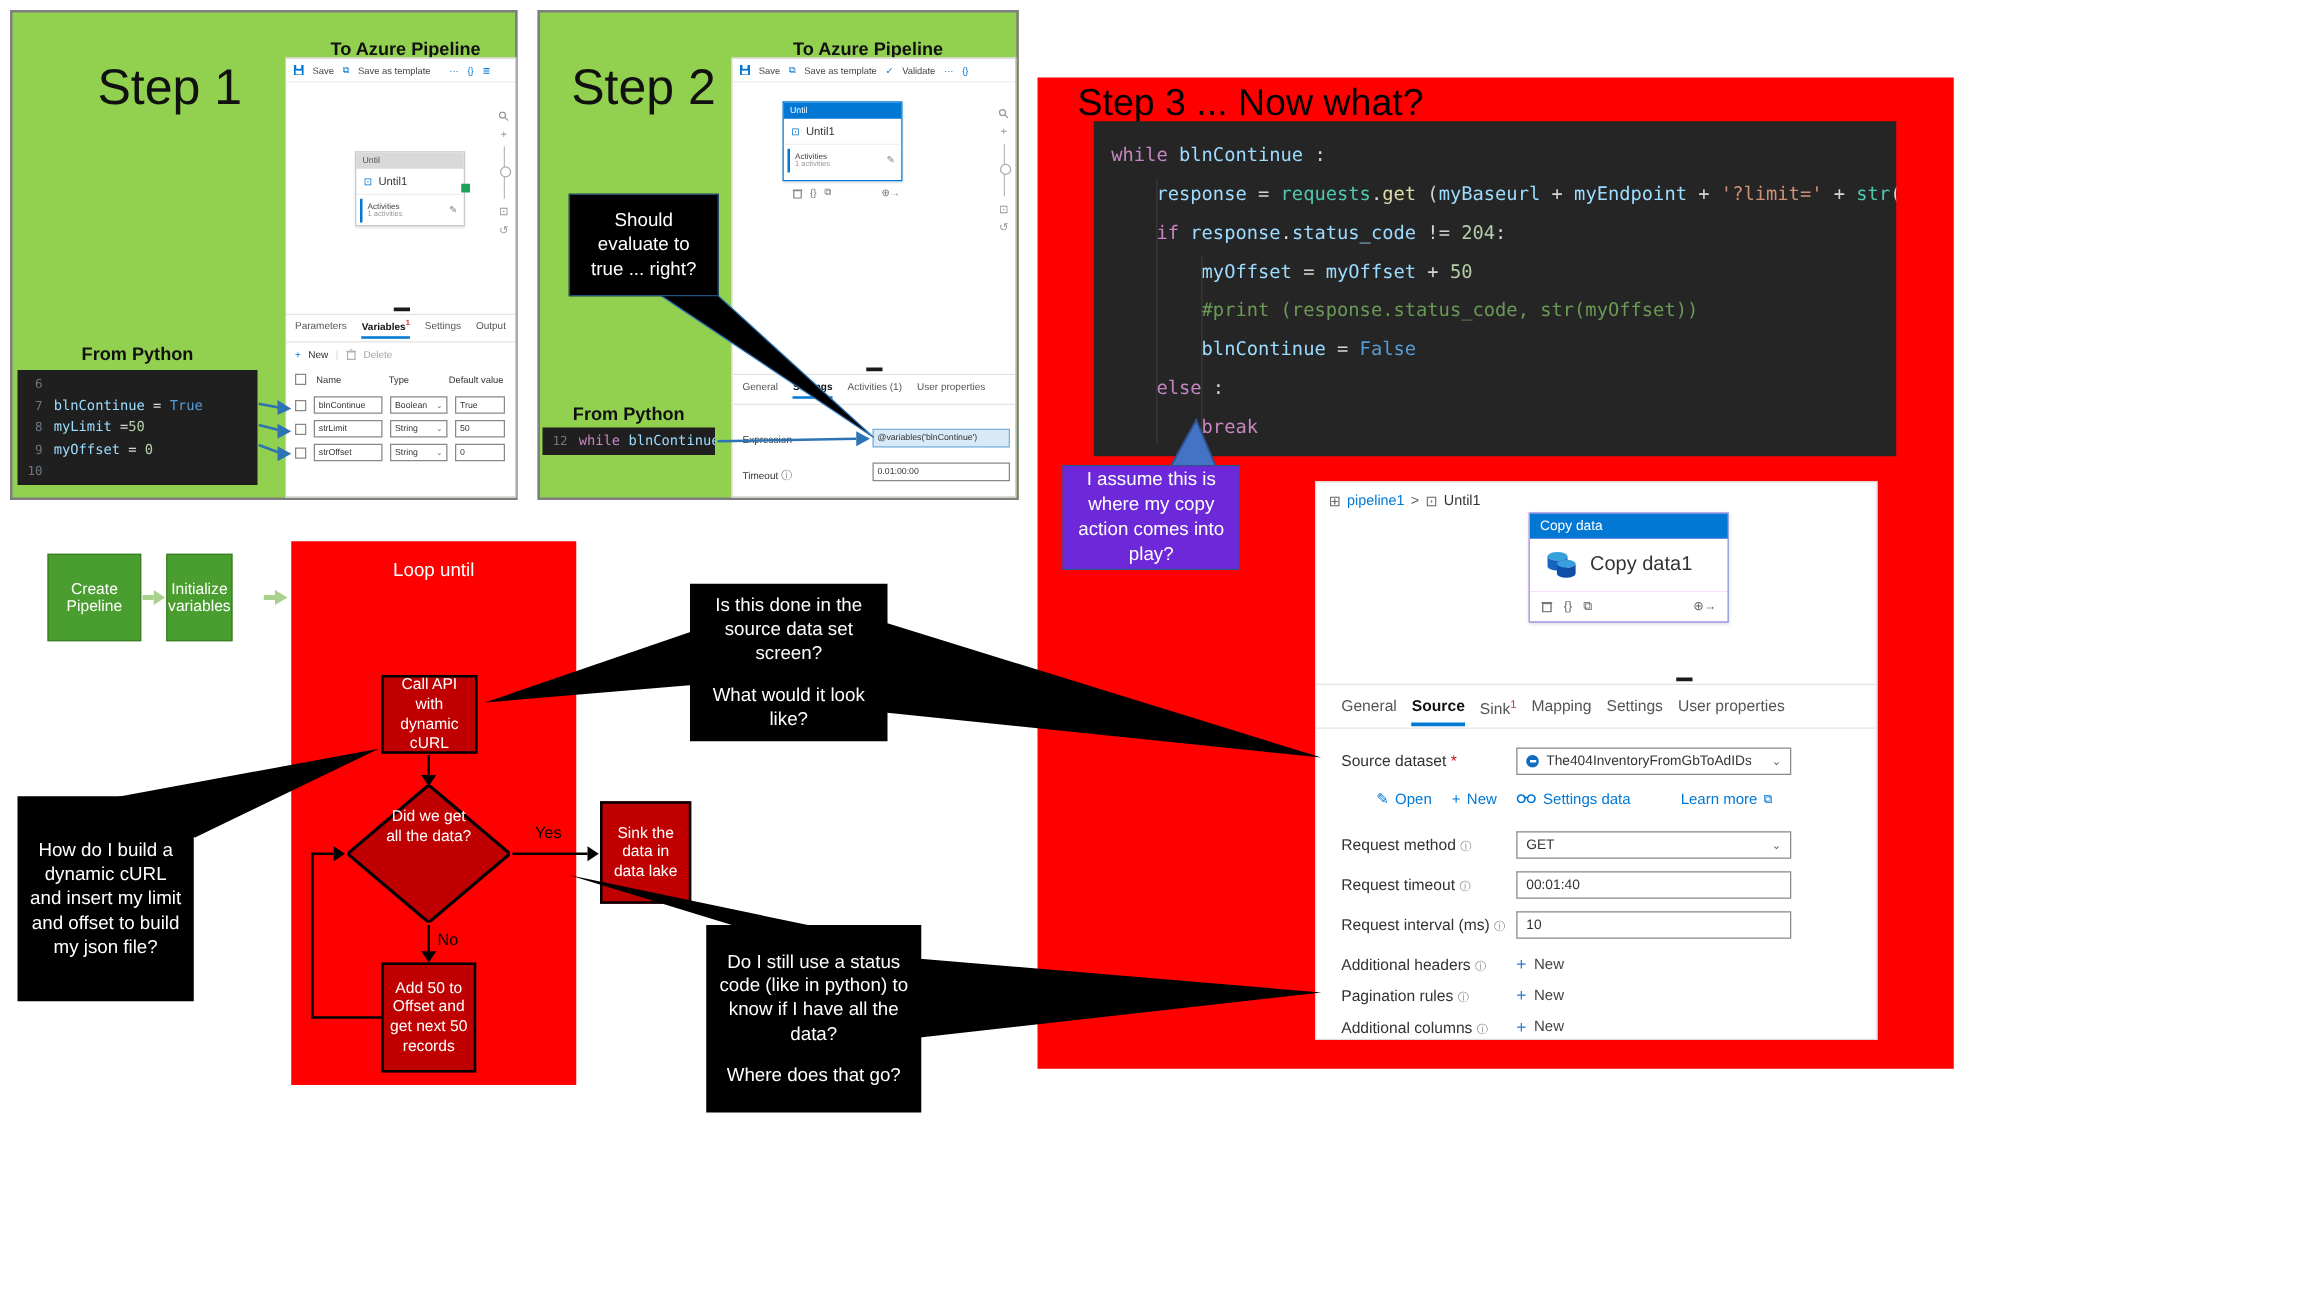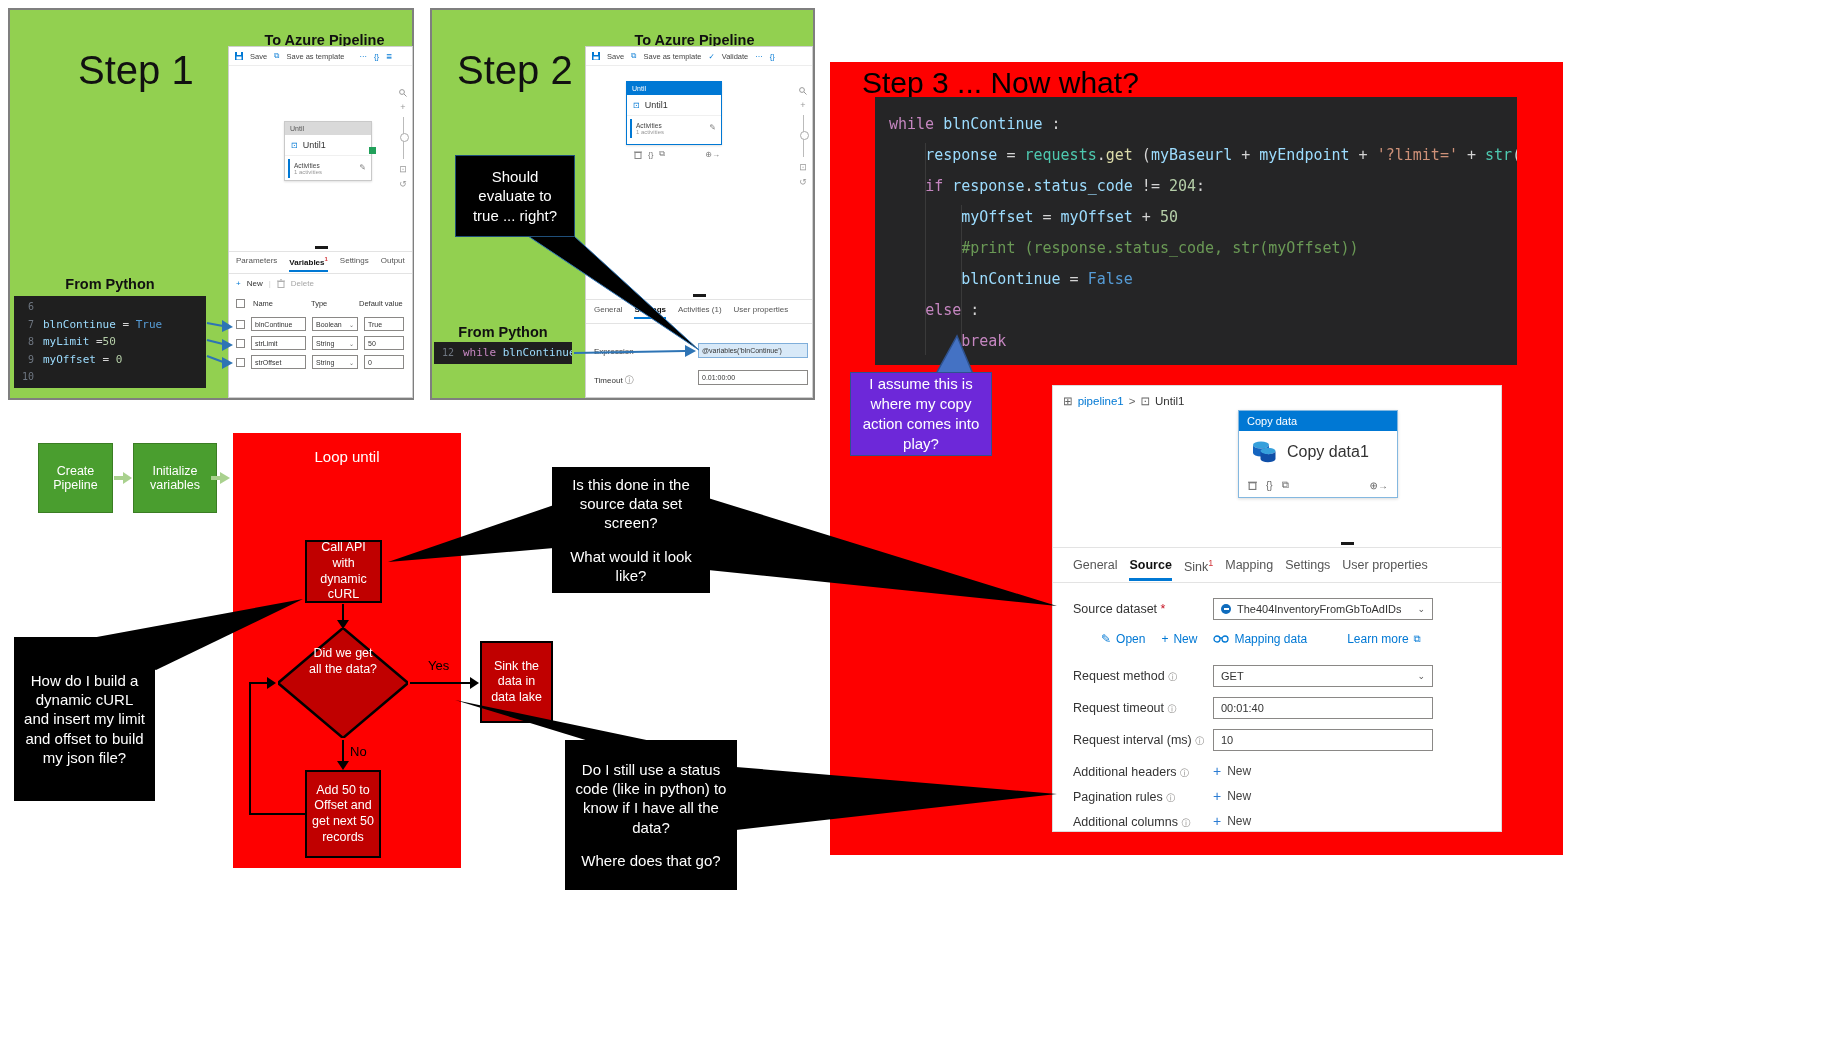--- a/index.html
+++ b/index.html
@@ -85,21 +85,21 @@
   .yn{position:absolute;color:#000;font-size:13px;z-index:3;}
   .decision{position:absolute;z-index:3;}
   .decision .txt{position:absolute;left:30px;top:18px;width:70px;color:#fff;font-size:12.5px;text-align:center;line-height:1.25;}
 
   
   .s3-title{position:absolute;font-size:30px;color:#000;}
 
   
   .bc{position:absolute;display:flex;align-items:center;gap:5px;font-size:11.5px;color:#666;}
   .bc .link{color:#0078d4;}
-  .copybox{position:absolute;border:1px solid #84b8e0;background:#d946ef;box-shadow:0 1px 3px rgba(0,0,0,.15);box-sizing:border-box;z-index:2;margin-left:15px;}
+  .copybox{position:absolute;border:1px solid #84b8e0;background:#d946ef;box-shadow:0 1px 3px rgba(0,0,0,.15);box-sizing:border-box;z-index:2;}
   .copybox .chdr{height:20px;background:#0078d4;color:#fff;font-size:11px;line-height:20px;padding-left:8px;}
   .copybox .cbody{height:42px;display:flex;align-items:center;gap:10px;padding-left:12px;background:#fff;}
   .copybox .cname{font-size:16px;color:#333;}
   .copybox .cicons{height:24px;display:flex;align-items:center;gap:9px;padding:0 9px;font-size:10px;color:#666;background:#fff;}
   .copybox .right{margin-left:auto;}
   .adf-label{font-size:12.5px;color:#333;}
   .req{color:#c50f1f;}
   .info{color:#8a8886;font-size:9px;}
   .fctl{position:absolute;left:160px;width:220px;height:22px;border:1px solid #8a8886;background:#fff;
         display:flex;align-items:center;gap:6px;padding:0 7px;font-size:11px;color:#333;box-sizing:border-box;}
@@ -392,21 +392,21 @@
           <span class="it">
             <span>+</span>
             <span>New</span>
           </span>
           <span class="it">
             <svg width="16" height="8" viewBox="0 0 16 8">
               <circle cx="4" cy="4" r="3" fill="none" stroke="#0078d4" stroke-width="1.3"></circle>
               <circle cx="12" cy="4" r="3" fill="none" stroke="#0078d4" stroke-width="1.3"></circle>
               <line x1="7" y1="3" x2="9" y2="3" stroke="#0078d4" stroke-width="1.3"></line>
             </svg>
-            <span>Mapping data</span>
+            <span>Settings data</span>
           </span>
           <span class="it" style="margin-left: 24px;">
             <span>Learn more</span>
             <span style="font-size: 10px;">⧉</span>
           </span>
         </div>
         <div class="abs" style="left: 0px; right: 0px; top: 69px; height: 22px;">
           <span class="adf-label" style="position: absolute; left: 20px; top: 4px;">Request method <span class="info"> ⓘ</span></span>
           <div class="fctl">
             <span>GET</span>
@@ -443,21 +443,21 @@
           <span class="adf-label" style="position: absolute; left: 20px; top: 4px;">Additional columns <span class="info"> ⓘ</span></span>
           <span class="newlink" style="top: 2px;">
             <span class="plus">+</span>
             <span>New</span>
           </span>
         </div>
       </div>
   </div>
 
   <div class="flow-green" style="left:38px;top:443px;width:75px;height:70px;">Create Pipeline</div>
-  <div class="flow-green" style="left:133px;top:443px;width:84px;height:70px;">Initialize variables</div>
+  <div class="flow-green" style="left:133px;top:443px;width:53px;height:70px;">Initialize variables</div>
 
   <div class="red-panel" style="left:233px;top:433px;width:228px;height:435px;"></div>
   <div class="loop-label" style="left:233px;top:448px;width:228px;">Loop until</div>
 
   <div class="flow-red" style="left:305px;top:540px;width:77px;height:63px;">Call API with dynamic cURL</div>
 
   <div class="decision" style="left:278px;top:628px;width:130px;height:110px;">
     <svg width="130" height="110" viewBox="0 0 130 110">
         <polygon points="0,55 65,0 130,55 65,110" fill="#c00000" stroke="#000" stroke-width="2.5"></polygon>
       </svg>

